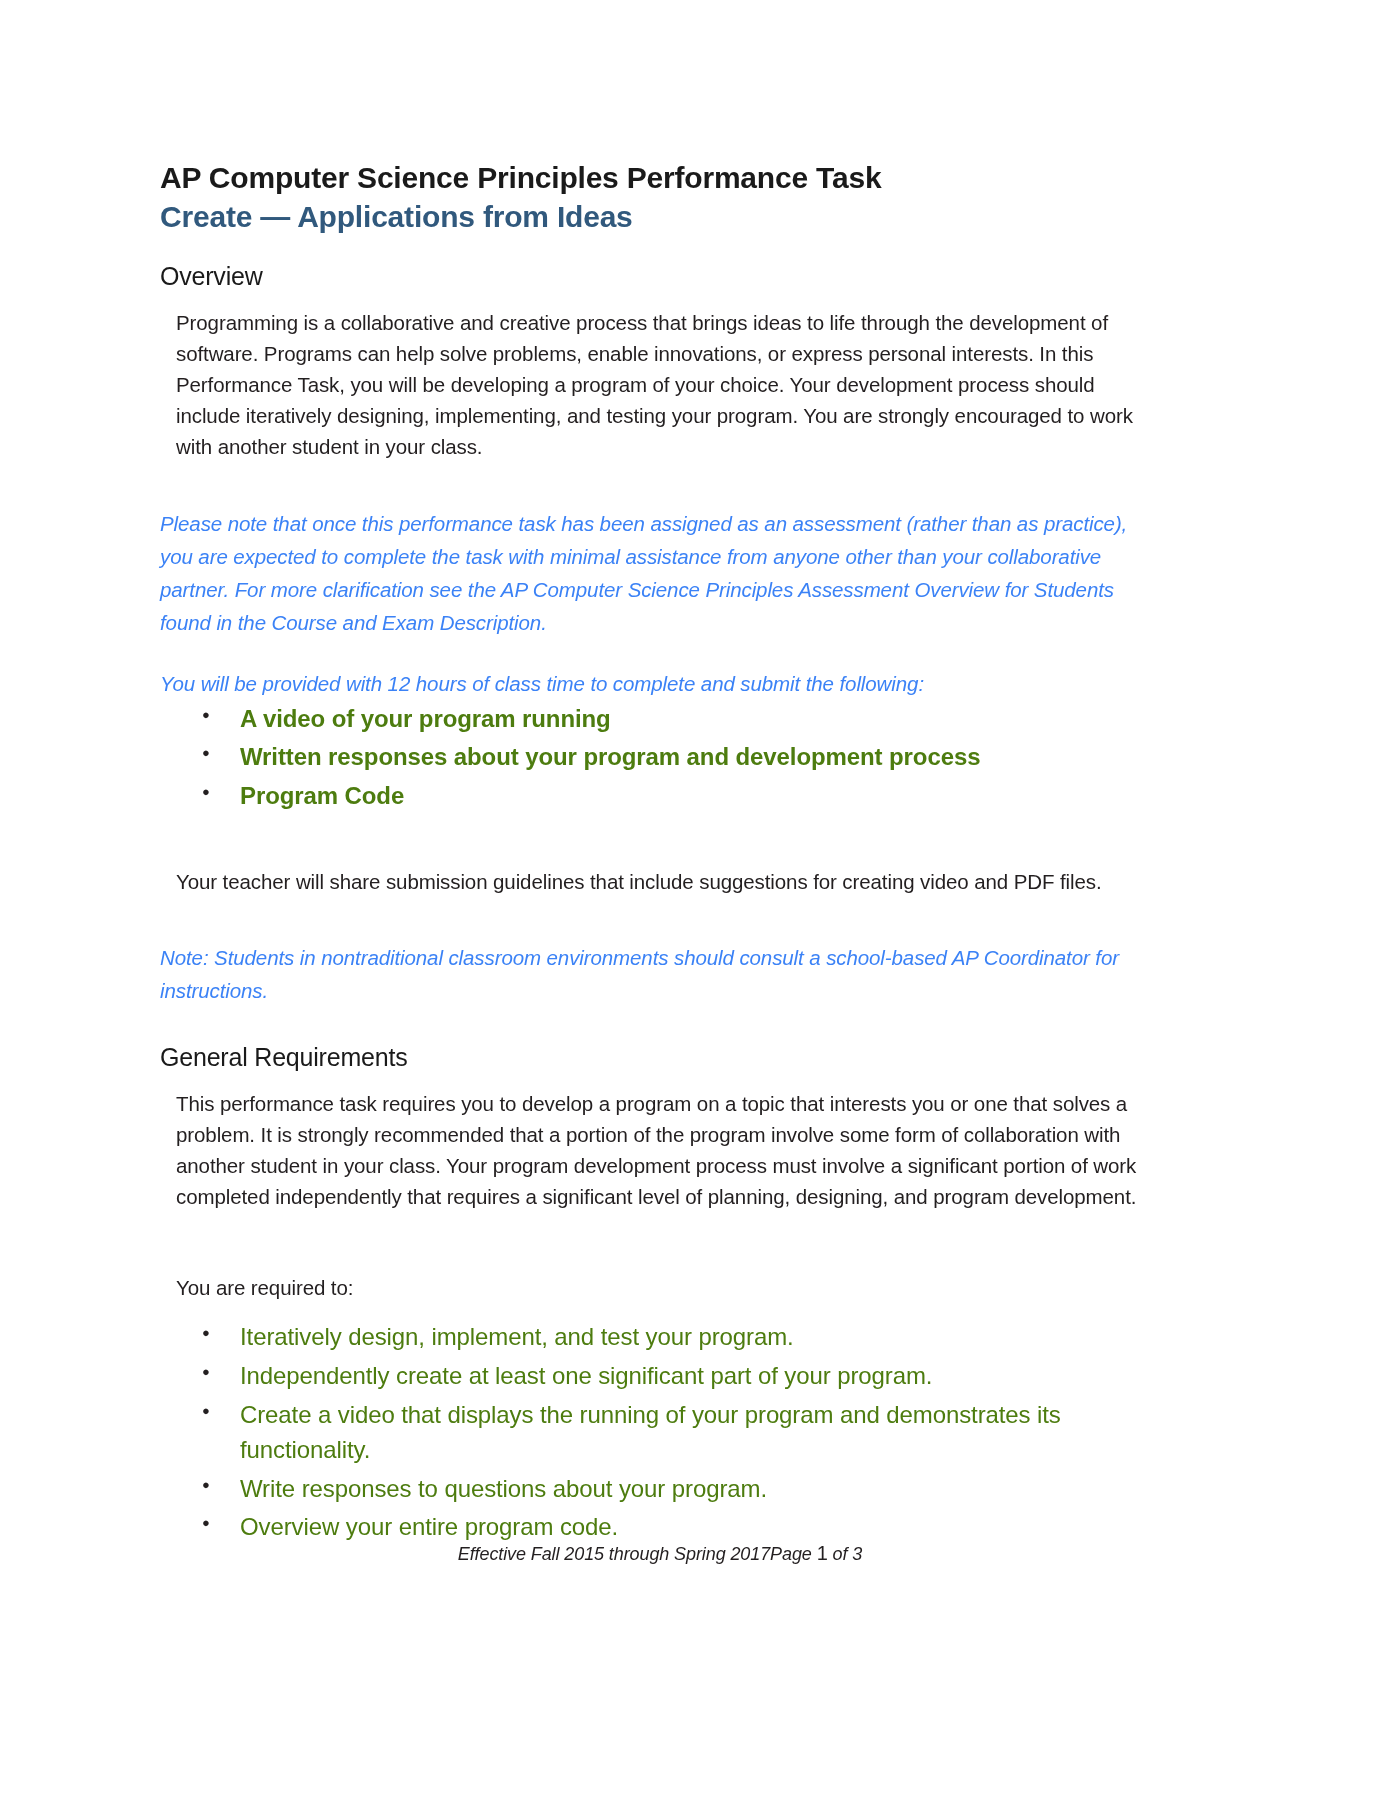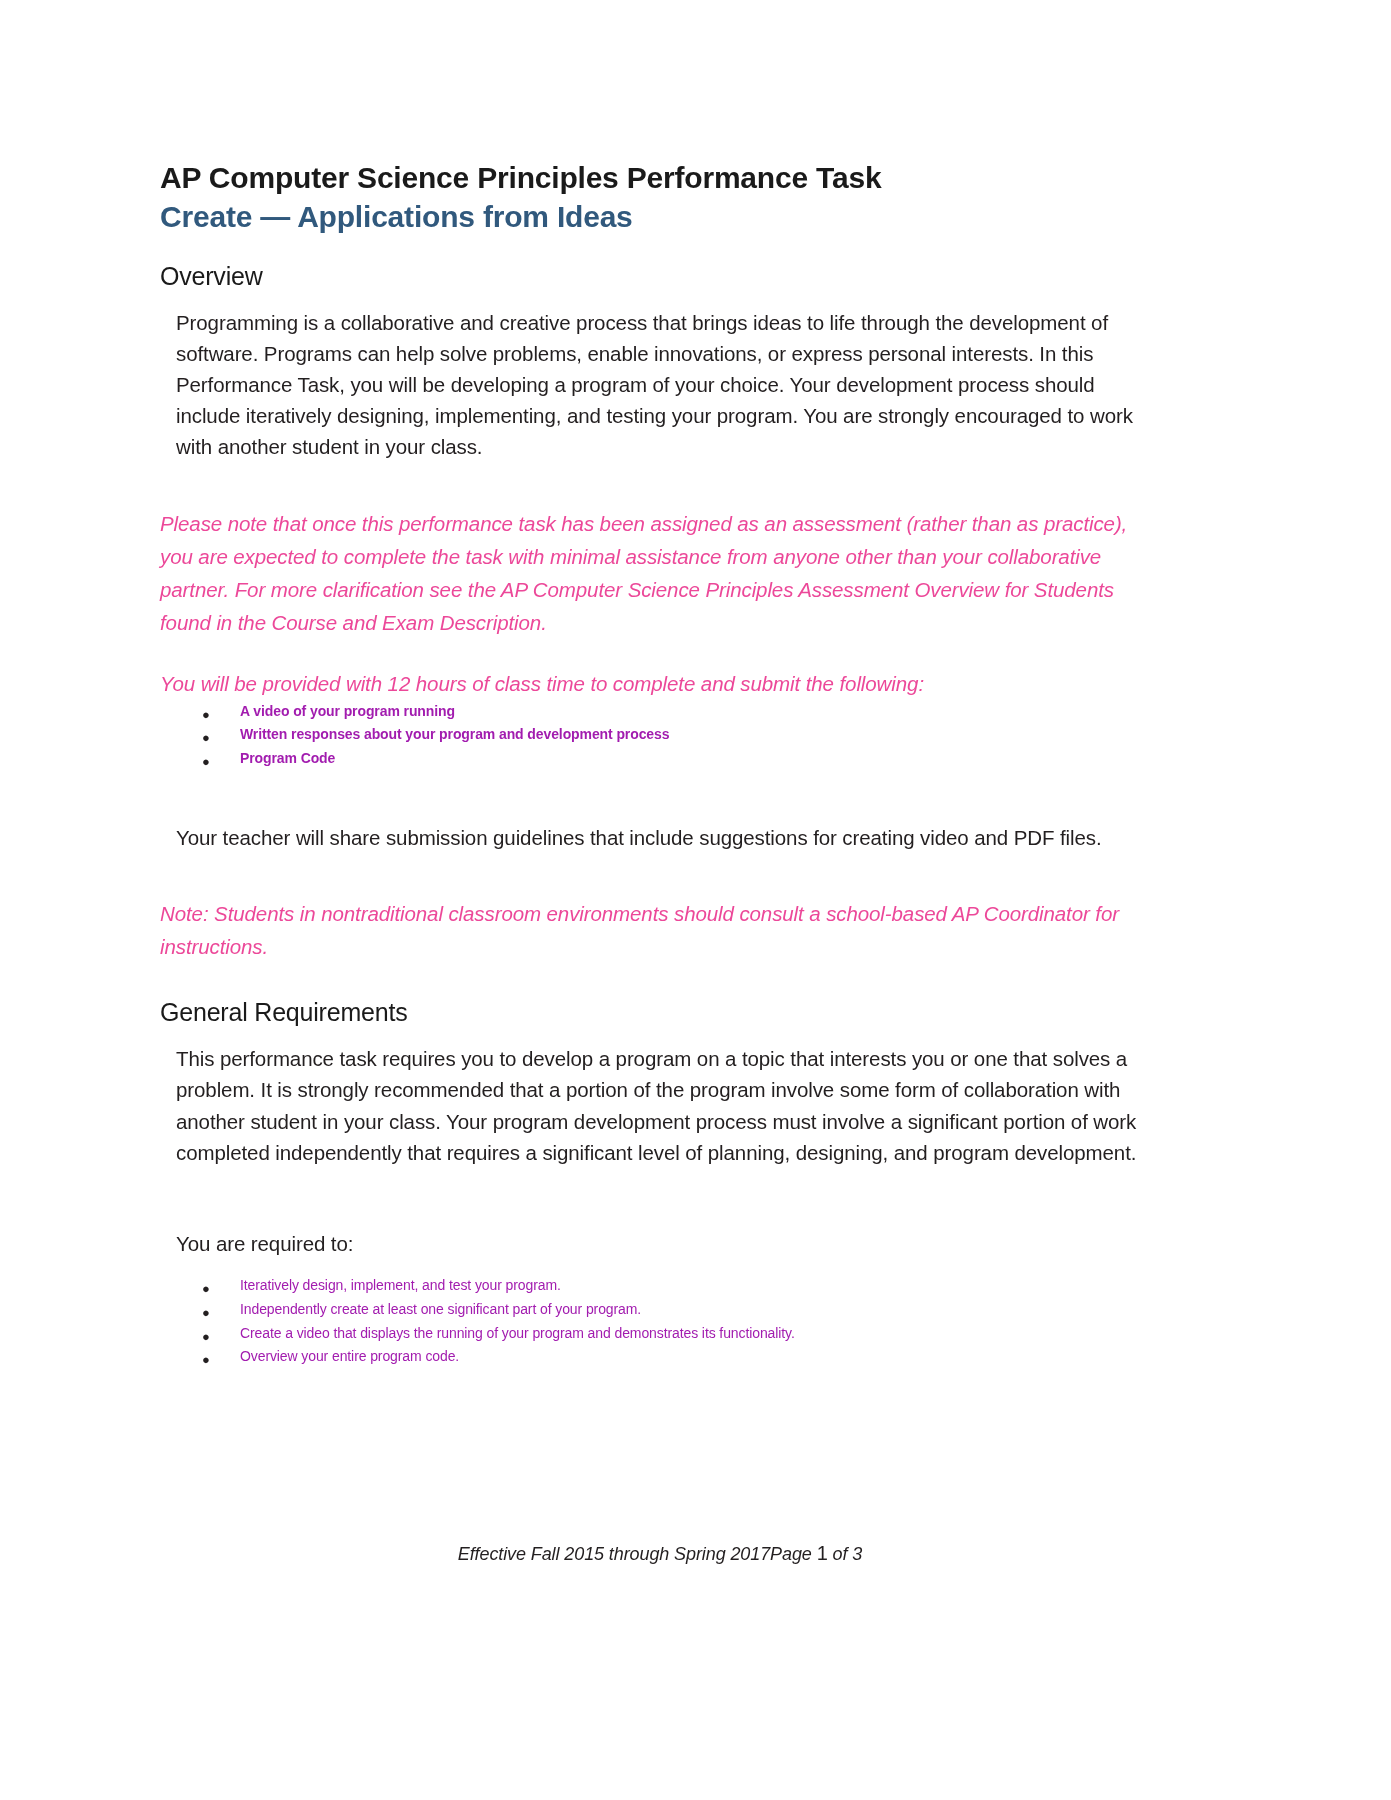--- a/index.html
+++ b/index.html
@@ -58,39 +58,39 @@
     line-height: 1.52;
     margin: 16px;
     color: #231f20;
     letter-spacing: -0.1px;
   }
   p.italic-text {
     font-size: 20.5px;
     font-style: italic;
     line-height: 1.62;
     margin: 0;
-    color: #ec4899;
+    color: #3b82f6;
     letter-spacing: -0.1px;
   }
   .gap-md { height: 28px; }
   .gap-lg { height: 34px; }
 
   ul.bullets {
     list-style: none;
     margin: 0;
     padding: 0;
   }
   ul.bullets > li {
     position: relative;
     padding-left: 80px;
-    font-size: 14px;
+    font-size: 24px;
     line-height: 1.48;
     margin: 0 0 3px 0;
     letter-spacing: -0.1px;
-    color: #a21caf;
+    color: #4d7c0f;
   }
   ul.bullets > li::before {
     content: "\25CF";
     position: absolute;
     left: 42px;
     top: -1px;
     font-size: 13px;
     line-height: 2.35;
     color: #231f20;
   }
@@ -161,20 +161,21 @@
     <p class="body-text">This performance task requires you to develop a program on a topic that interests you or one that solves a problem. It is strongly recommended that a portion of the program involve some form of collaboration with another student in your class. Your program development process must involve a significant portion of work completed independently that requires a significant level of planning, designing, and program development.</p>
 
     <div class="gap-md"></div>
 
     <p class="body-text">You are required to:</p>
 
     <ul class="bullets">
       <li>Iteratively design, implement, and test your program.</li>
       <li>Independently create at least one significant part of your program.</li>
       <li>Create a video that displays the running of your program and demonstrates its functionality.</li>
+      <li>Write responses to questions about your program.</li>
       <li>Overview your entire program code.</li>
     </ul>
 
   </div>
 
   <div class="footer">
     <span>Effective Fall 2015 through Spring 2017</span>
     <span class="page-num"><span>Page </span><span class="num">1</span><span> of 3</span></span>
   </div>
 </div>

